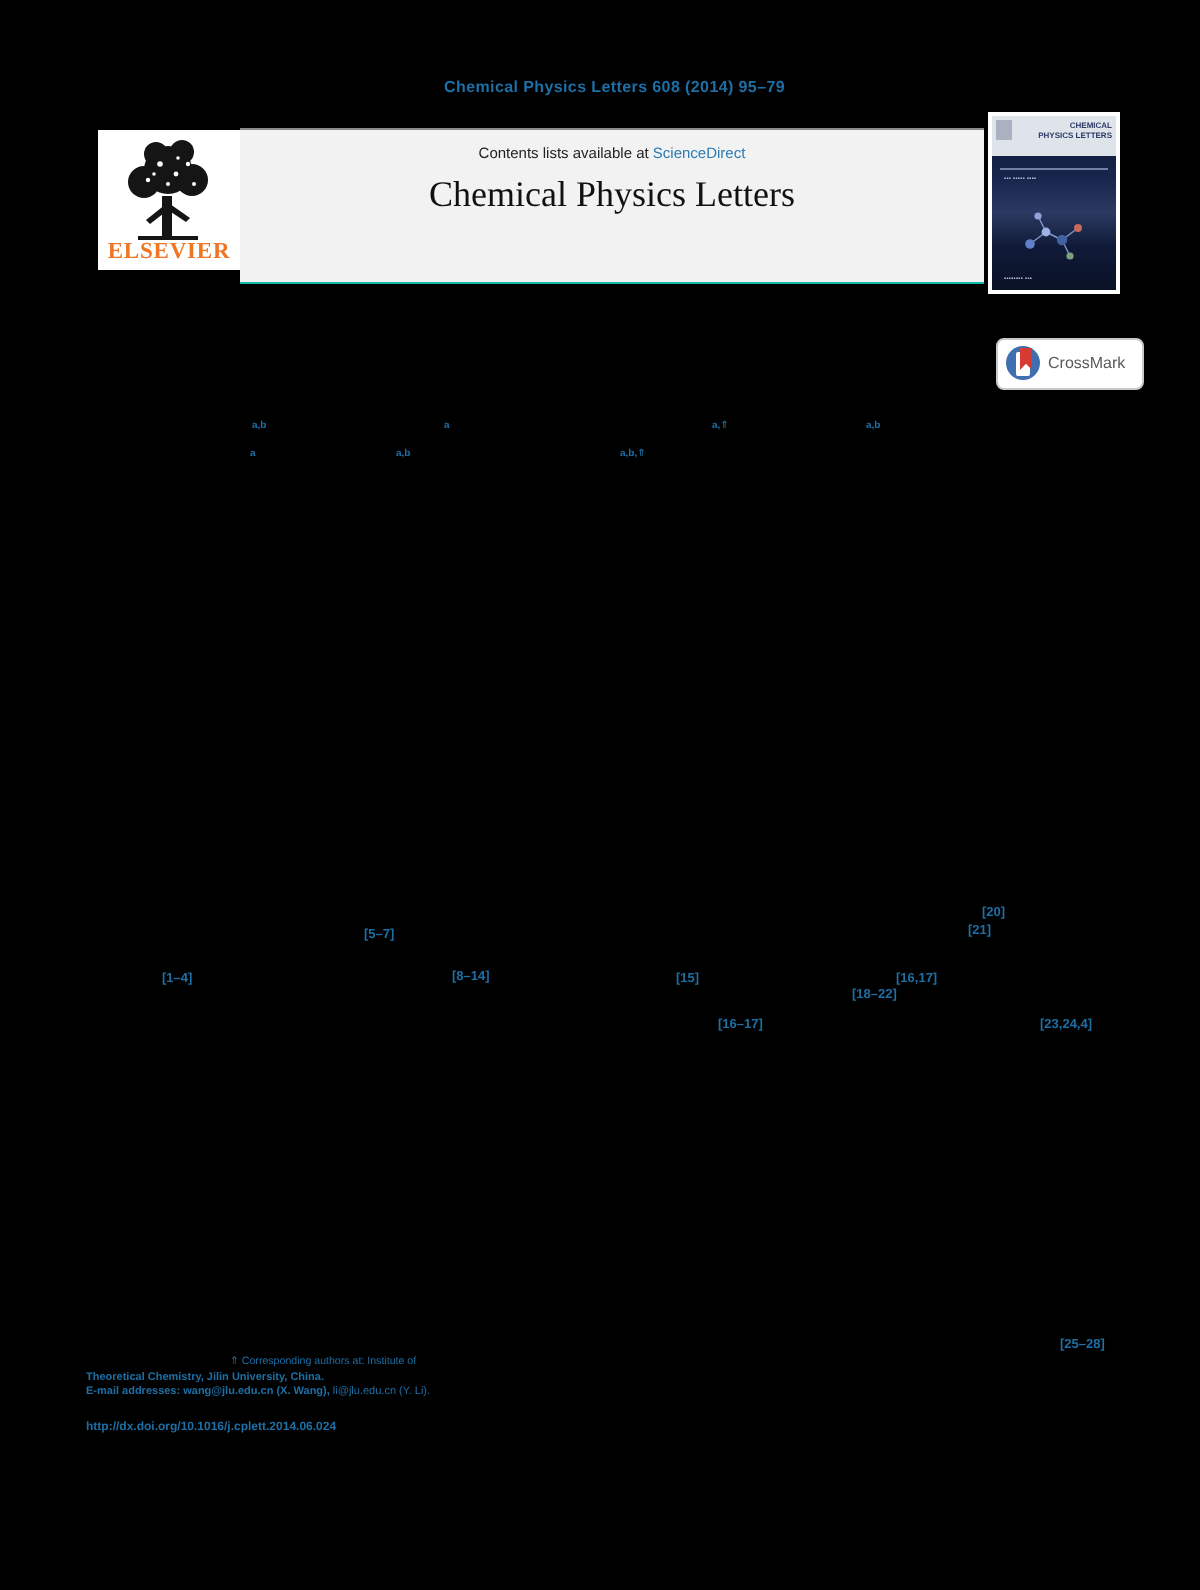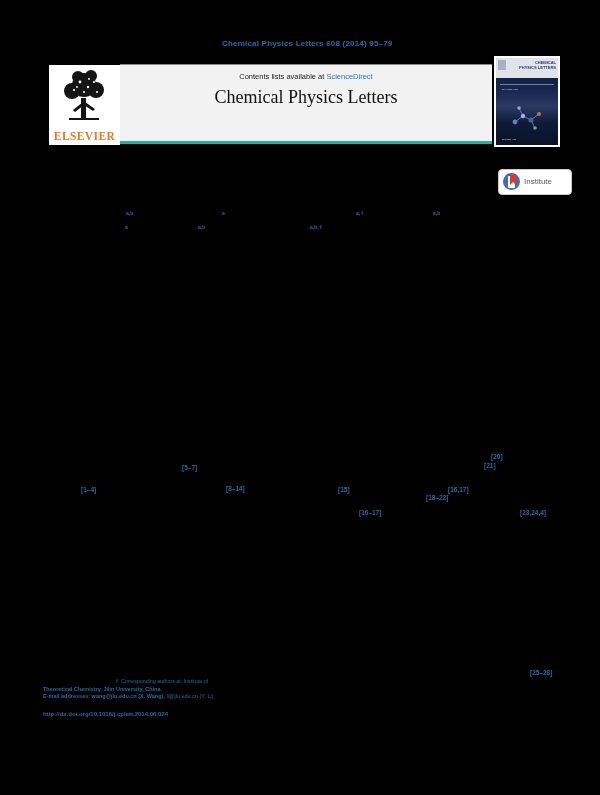--- a/index.html
+++ b/index.html
@@ -4,29 +4,29 @@
 <style>
   html,body{margin:0;padding:0;background:#000;}
   #page{position:relative;width:600px;height:795px;background:#000;overflow:hidden;
         font-family:"Liberation Sans","DejaVu Sans",sans-serif;}
   .abs{position:absolute;}
 
   
   #top-citation{left:222px;top:39px;font-size:8px;font-weight:bold;color:#1d6fa5;letter-spacing:.2px;}
 
   
-  #elsevier-tile{left:49px;top:65px;width:71px;height:80px;background:#fff;}
+  #elsevier-tile{left:49px;top:65px;width:71px;height:70px;background:#fff;}
   #elsevier-tile svg{position:absolute;left:10px;top:3px;}
   #elsevier-label{position:absolute;left:0;right:0;bottom:3px;text-align:center;
       font-family:"Liberation Serif","DejaVu Serif",serif;font-weight:bold;font-size:11.5px;
       color:#ee7624;letter-spacing:.4px;}
 
   
   #header-box{left:120px;top:64px;width:372px;height:76px;background:#f2f2f2;
-      border-top:1px solid #8a8a8a;border-bottom:3px solid #14b8a6;text-align:center;}
+      border-top:1px solid #8a8a8a;border-bottom:1px solid #14b8a6;text-align:center;}
   #contents-line{margin-top:7px;font-size:7.5px;color:#222;}
   #contents-line .link{color:#2b7bb0;}
   #journal-title{margin-top:6px;font-family:"Liberation Serif","DejaVu Serif",serif;
       font-size:18px;color:#111;}
   #homepage-line{margin-top:9px;font-size:7.5px;letter-spacing:1.1px;color:#222;}
   #homepage-line .link{color:#2b7bb0;}
 
   
   #cover{left:494px;top:56px;width:66px;height:91px;background:#fff;padding:0;}
   #cover-inner{position:absolute;left:2px;top:2px;right:2px;bottom:2px;
@@ -130,21 +130,21 @@
         </svg>
       </span>
       <span class="cover-text" style="left:6px;bottom:4px;">▪▪▪▪▪▪▪▪ ▪▪▪</span>
     </div>
   </div>
 
   <div id="crossmark" class="abs">
     <div id="crossmark-circle"></div>
     <div id="crossmark-page"></div>
     <div id="crossmark-ribbon"></div>
-    <div id="crossmark-label">Institute</div>
+    <div id="crossmark-label">CrossMark</div>
   </div>
 
   <div class="marks-layer abs">
       <span class="author-mark" style="left: 126px; top: 210px;">a,b</span>
       <span class="author-mark" style="left: 222px; top: 210px;">a</span>
       <span class="author-mark" style="left: 356px; top: 210px;">a,⇑</span>
       <span class="author-mark" style="left: 433px; top: 210px;">a,b</span>
       <span class="author-mark" style="left: 125px; top: 224px;">a</span>
       <span class="author-mark" style="left: 198px; top: 224px;">a,b</span>
       <span class="author-mark" style="left: 310px; top: 224px;">a,b,⇑</span>

